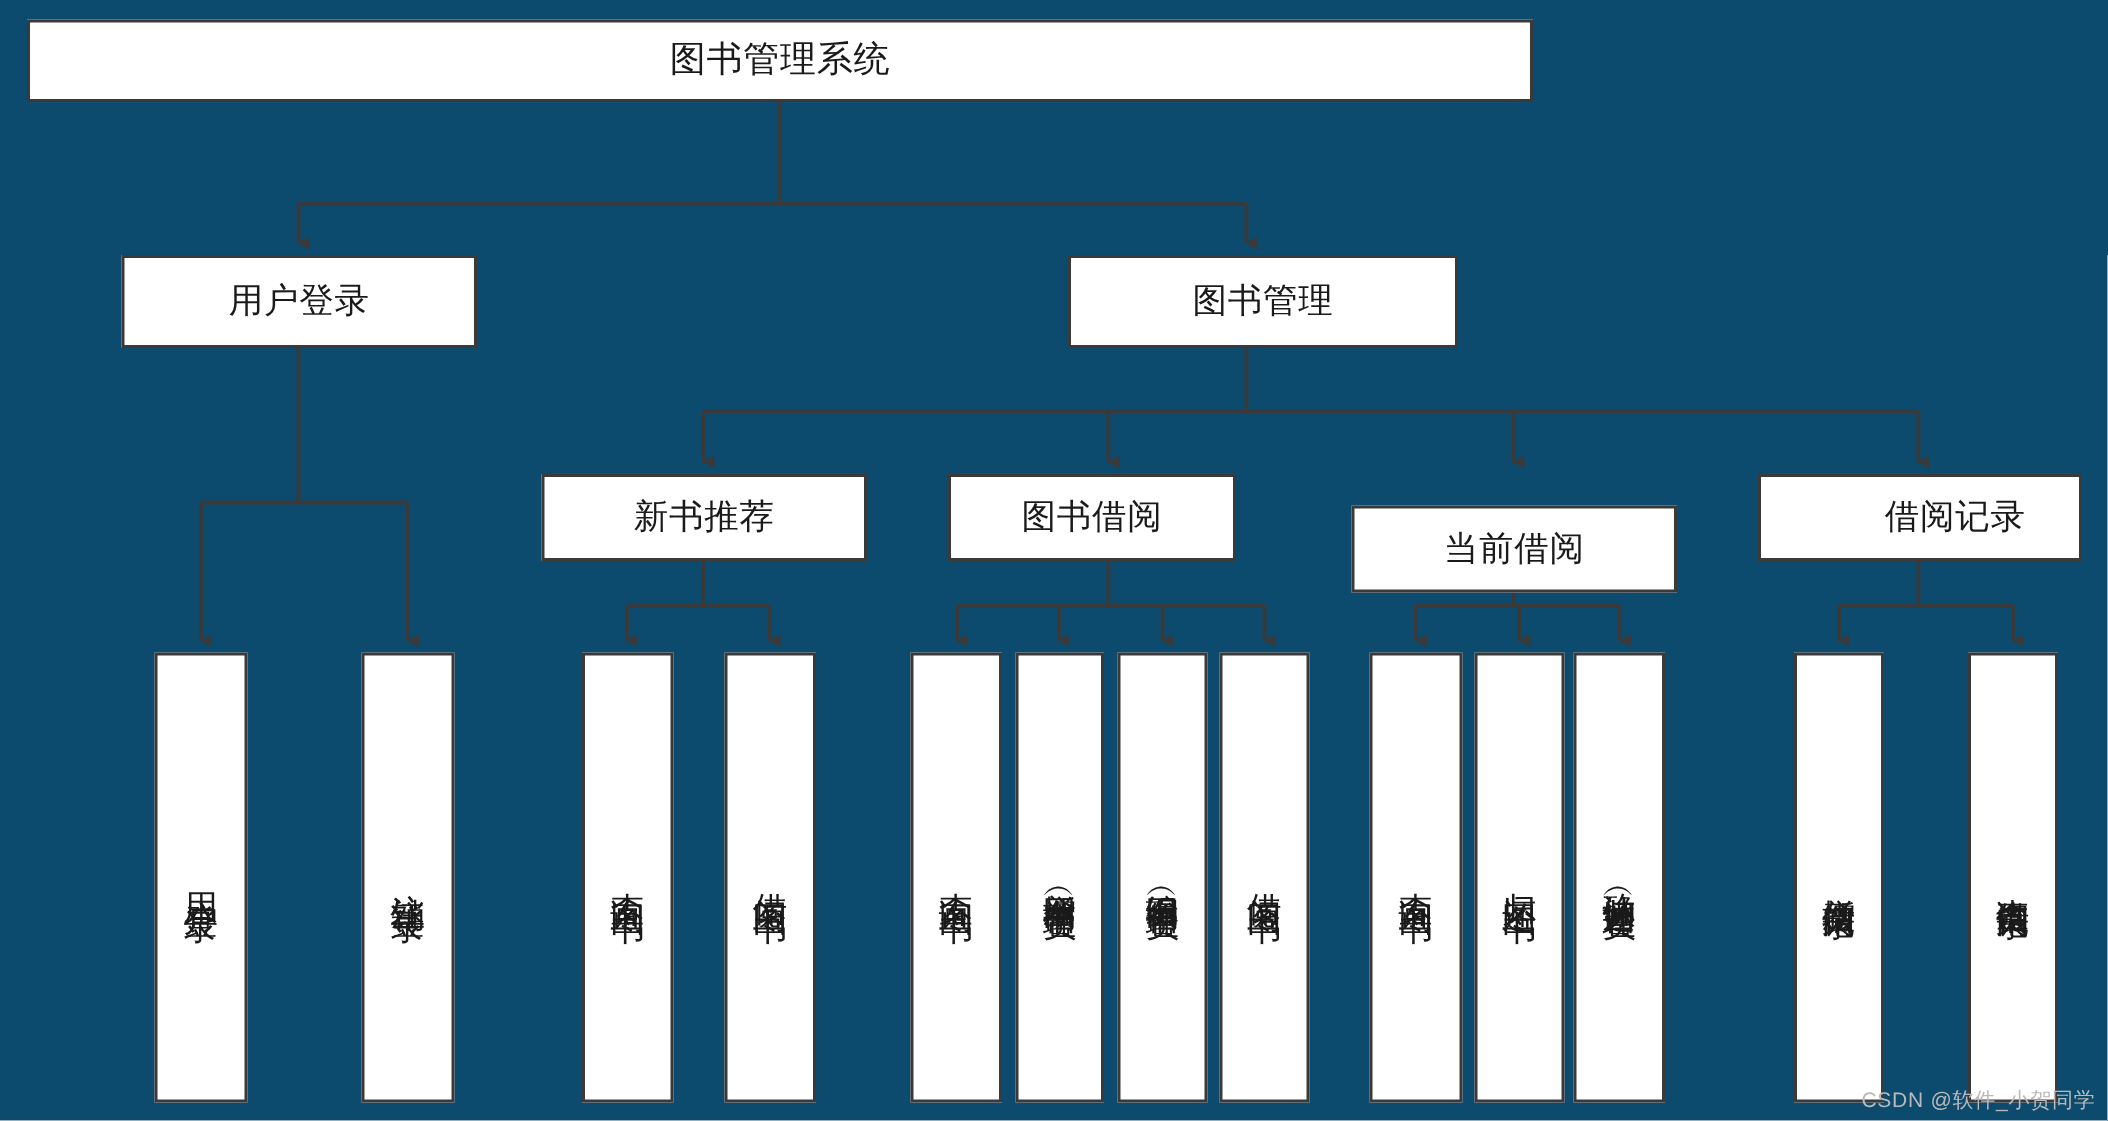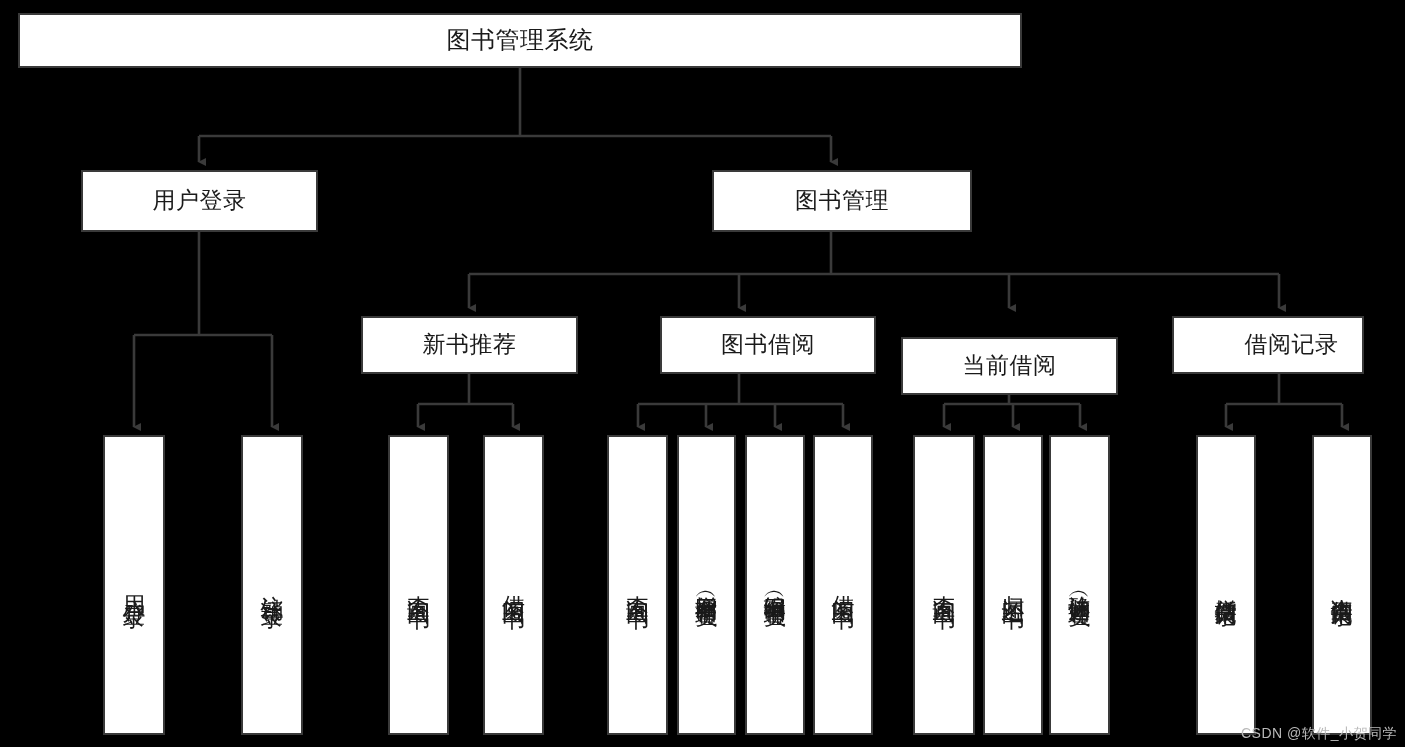--- a/index.html
+++ b/index.html
@@ -4,21 +4,21 @@
 <style>
   html,body{margin:0;padding:0;background:#ffffff;}
   body{
     font-family:"Liberation Sans","DejaVu Sans",sans-serif;
     -webkit-font-smoothing:antialiased;
   }
   #canvas{
     position:relative;
     width:1405px;
     height:747px;
-    background:#000000;
+    background:#0c4a6e;
     overflow:hidden;
   }
   svg#wires{
     position:absolute;
     left:0;top:0;
     width:1405px;height:747px;
     pointer-events:none;
   }
   .node{
     position:absolute;
@@ -135,29 +135,29 @@
   </div>
 
   <div class="node horiz" style="left:712px;top:170px;width:260px;height:62px;">
     <span class="label">图书管理</span>
   </div>
 
   <div class="node horiz" style="left:361px;top:316px;width:217px;height:58px;">
     <span class="label">新书推荐</span>
   </div>
 
-  <div class="node horiz" style="left:632px;top:316px;width:216px;height:58px;margin-left:28px;">
+  <div class="node horiz" style="left:632px;top:316px;width:192px;height:58px;">
     <span class="label">图书借阅</span>
   </div>
 
   <div class="node horiz" style="left:901px;top:316px;width:217px;height:58px;margin-top:21px;">
     <span class="label">当前借阅</span>
   </div>
 
-  <div class="node horiz" style="left:1172px;top:316px;width:192px;height:58px;padding-left:47px;">
+  <div class="node horiz" style="left:1172px;top:316px;width:216px;height:58px;padding-left:47px;">
     <span class="label">借阅记录</span>
   </div>
 
   <div class="node vert" style="left:103px;top:435px;width:62px;height:300px;">
     <span class="label">用户登录</span>
   </div>
 
   <div class="node vert" style="left:241px;top:435px;width:62px;height:300px;">
     <span class="label">注销登录</span>
   </div>

